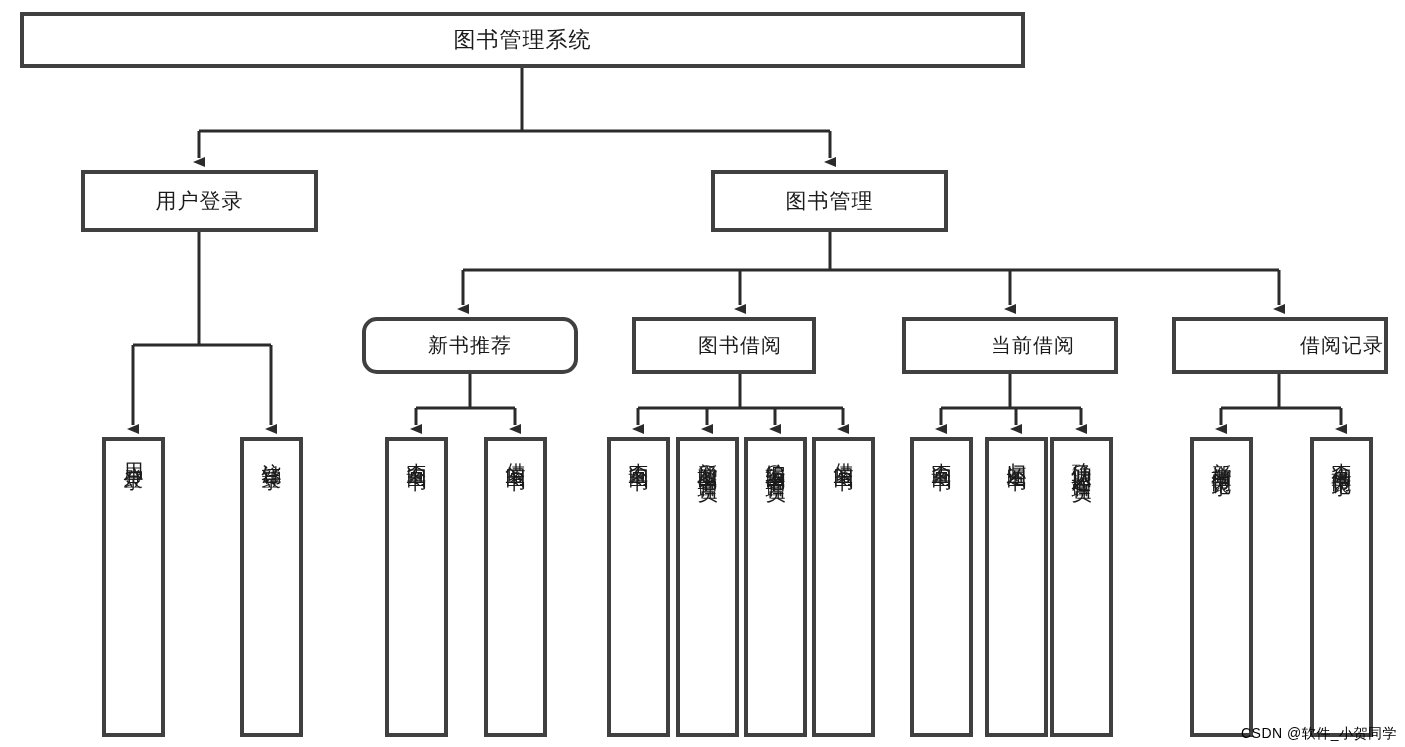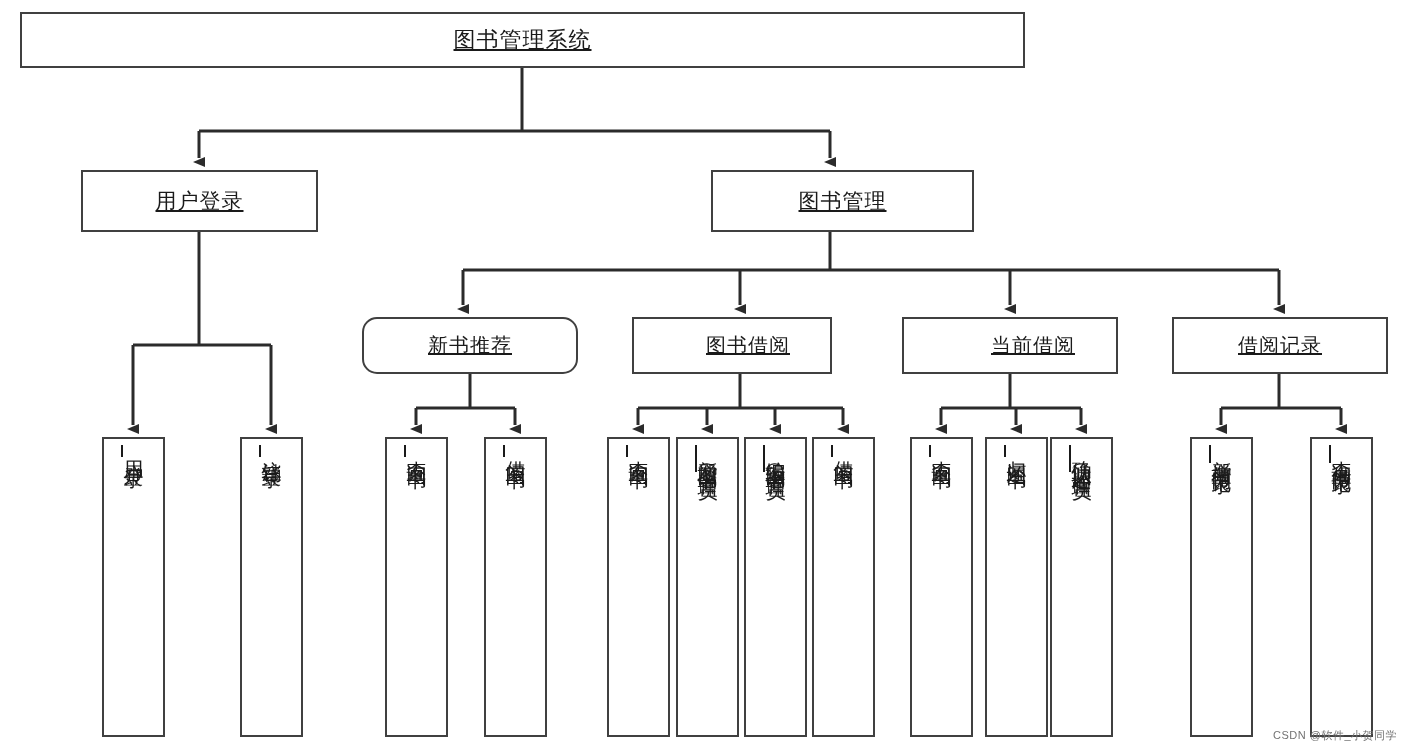--- a/index.html
+++ b/index.html
@@ -22,26 +22,25 @@
     left: 0;
     top: 0;
     width: 1405px;
     height: 747px;
     pointer-events: none;
   }
   .node {
     position: absolute;
     box-sizing: border-box;
     background: #ffffff;
-    border: 2px solid #404040;
+    border: 4px solid #404040;
     display: flex;
     align-items: center;
     justify-content: center;
     color: #1a1a1a;
-    text-decoration: underline;
   }
   .node.root {
     font-size: 22px;
   }
   .node.level2 {
     font-size: 21px;
   }
   .node.level3 {
     font-size: 20px;
   }
@@ -60,22 +59,22 @@
     display: block;
   }
   .htext {
     white-space: nowrap;
     letter-spacing: 1px;
   }
   .watermark {
     position: absolute;
     right: 8px;
     bottom: 4px;
-    font-size: 11px;
-    color: #737373;
+    font-size: 14px;
+    color: #000000;
     letter-spacing: 0.5px;
     white-space: nowrap;
   }
 </style>
 </head>
 <body>
 
 <div id="canvas">
 
   <svg id="wires" viewBox="0 0 1405 747" xmlns="http://www.w3.org/2000/svg">
@@ -128,34 +127,34 @@
     </g>
   </svg>
 
   <div class="node root" style="left:20px; top:12px; width:1005px; height:56px;">
     <span class="htext">图书管理系统</span>
   </div>
 
   <div class="node level2" style="left:81px; top:170px; width:237px; height:62px;">
     <span class="htext">用户登录</span>
   </div>
-  <div class="node level2" style="left:711px; top:170px; width:263px; height:62px;">
+  <div class="node level2" style="left:711px; top:170px; width:237px; height:62px;">
     <span class="htext">图书管理</span>
   </div>
 
   <div class="node level3" style="left:362px; top:317px; width:216px; height:57px;border-radius:15px;">
     <span class="htext">新书推荐</span>
   </div>
-  <div class="node level3" style="left:632px; top:317px; width:200px; height:57px;padding-left:32px;">
+  <div class="node level3" style="left:632px; top:317px; width:184px; height:57px;padding-left:32px;">
     <span class="htext">图书借阅</span>
   </div>
   <div class="node level3" style="left:902px; top:317px; width:216px; height:57px;padding-left:46px;">
     <span class="htext">当前借阅</span>
   </div>
-  <div class="node level3" style="left:1172px; top:317px; width:216px; height:57px;">
+  <div class="node level3" style="left:1172px; top:317px; width:216px; height:57px;justify-content:flex-end;">
     <span class="htext">借阅记录</span>
   </div>
 
   <div class="node leaf" style="left:102px; top:437px; width:63px; height:300px;">
     <span class="vtext">用户登录</span>
   </div>
   <div class="node leaf" style="left:240px; top:437px; width:63px; height:300px;">
     <span class="vtext">注销登录</span>
   </div>
 

